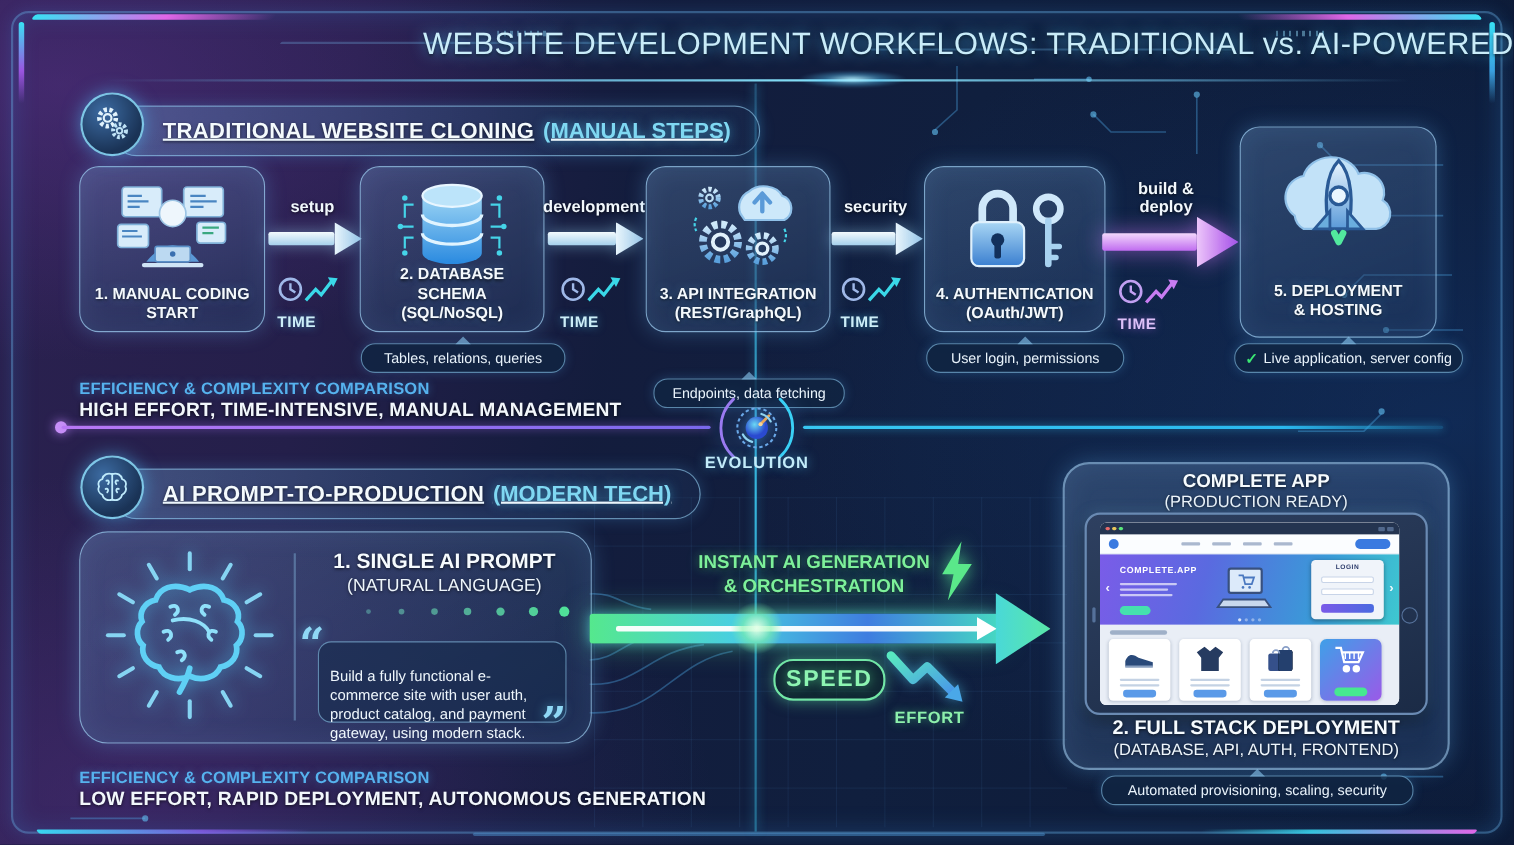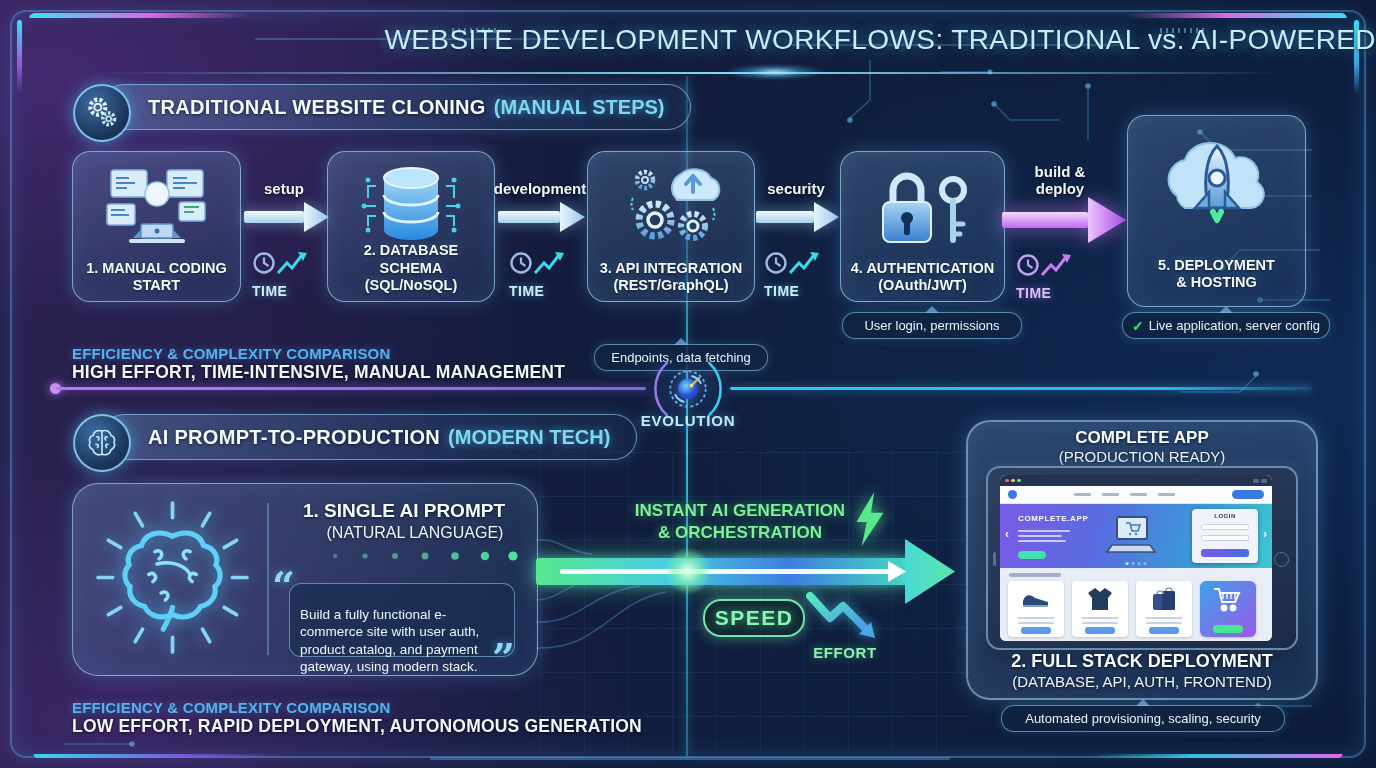--- a/index.html
+++ b/index.html
@@ -49,21 +49,21 @@
   
   .page-title{position:absolute;left:0;top:24px;width:100%;text-align:right;margin:0;
     font-size:28px;font-weight:400;letter-spacing:.4px;color:#c9ecf9;
     text-shadow:0 0 14px rgba(80,200,255,.75),0 2px 3px rgba(0,0,0,.6);}
   .title-divider{position:absolute;left:95px;top:72px;width:1186px;height:2px;border-radius:2px;
     background:linear-gradient(90deg,transparent,rgba(120,210,250,.65) 28%,#86e2fa 55%,rgba(120,210,250,.5) 82%,transparent);}
   .title-flare{position:absolute;left:725px;top:64px;width:100px;height:16px;
     background:radial-gradient(closest-side,rgba(180,240,255,.95),rgba(90,200,250,.4),transparent);filter:blur(1px);}
 
   
-  .sec-header{position:absolute;display:flex;align-items:flex-start;}
+  .sec-header{position:absolute;display:flex;align-items:flex-end;text-decoration:underline;}
   .sec-icon{width:54px;height:54px;border-radius:50%;z-index:2;flex:none;
     display:flex;align-items:center;justify-content:center;
     background:radial-gradient(circle at 35% 30%,#3c6ba2,#1a3356 70%);
     border:2px solid rgba(140,220,250,.85);box-shadow:0 0 16px rgba(80,190,250,.55);}
   .sec-pill{margin-left:-30px;height:44px;display:flex;align-items:center;
     padding:0 26px 0 46px;border-radius:24px;
     background:linear-gradient(90deg,rgba(110,160,210,.38),rgba(40,70,115,.42) 70%,rgba(40,70,115,.2));
     border:1.5px solid rgba(150,210,245,.6);box-shadow:0 0 14px rgba(80,170,240,.25);}
   .sec-pill .t{font-size:20px;font-weight:700;color:#f4fafd;letter-spacing:.3px;
     text-shadow:0 1px 3px rgba(0,0,0,.6);}
@@ -125,21 +125,21 @@
   .evo-label{position:absolute;left:613px;top:412px;width:150px;text-align:center;
     font-size:15px;font-weight:700;color:#c3ecfa;letter-spacing:.8px;text-shadow:0 0 10px rgba(80,200,250,.6);}
 
   
   .prompt-box{position:absolute;left:72px;top:483px;width:464px;height:191px;border-radius:26px;
     background:linear-gradient(150deg,rgba(120,165,215,.30),rgba(34,58,98,.48));
     border:1.5px solid rgba(158,206,242,.7);box-shadow:0 0 20px rgba(100,180,240,.3), inset 0 0 26px rgba(130,200,255,.10);}
   .prompt-divider{position:absolute;left:267px;top:503px;width:1.5px;height:152px;background:rgba(150,210,245,.35);}
   .prompt-title{position:absolute;left:280px;top:500px;width:248px;text-align:center;
     font-size:19px;font-weight:700;color:#f6fbfe;text-shadow:0 1px 3px rgba(0,0,0,.7);}
-  .prompt-subtitle{position:absolute;left:291px;top:524px;width:248px;text-align:center;
+  .prompt-subtitle{position:absolute;left:280px;top:524px;width:248px;text-align:center;
     font-size:16px;font-weight:400;color:#eef6fc;text-shadow:0 1px 3px rgba(0,0,0,.6);}
   .quote-box{position:absolute;left:289px;top:583px;width:226px;height:74px;border-radius:12px;
     background:rgba(22,44,76,.6);border:1.5px solid rgba(150,210,245,.55);
     font-size:13.5px;line-height:1.28;color:#eef6fc;padding:22px 10px;box-sizing:border-box;}
   .quote-mark{position:absolute;font-size:40px;font-weight:700;color:#8fd8f5;line-height:1;
     text-shadow:0 0 10px rgba(100,210,250,.6);font-family:"DejaVu Serif",serif;}
   .dots-trail{position:absolute;left:0;top:0;pointer-events:none;}
 
   
   .big-shaft{position:absolute;left:536px;top:558px;width:372px;height:27px;border-radius:3px;
@@ -492,20 +492,23 @@
         <path d="M70 58 L84 74 L70 74 Z" fill="#6aaede" stroke="#2a5a96" stroke-width="2.5"></path>
         <path d="M58 78 L62 86 L66 78" stroke="#52e89e" stroke-width="6" stroke-linecap="round" stroke-linejoin="round"></path>
       </svg>
     </div>
     <div class="step-label" style="bottom:14px;">
       <span>5. DEPLOYMENT</span>
       <span>&amp; HOSTING</span>
     </div>
   </div>
 
+  <div class="tooltip-pill" style="left:328px;top:312px;width:164px;">
+    <span>Tables, relations, queries</span>
+  </div>
   <div class="tooltip-pill" style="left:594px;top:312px;width:152px;margin-top:32px;">
     <span>Endpoints, data fetching</span>
   </div>
   <div class="tooltip-pill" style="left:842px;top:312px;width:158px;">
     <span>User login, permissions</span>
   </div>
   <div class="tooltip-pill" style="left:1122px;top:312px;width:186px;">
     <span class="check">✓</span>
     <span>Live application, server config</span>
   </div>

